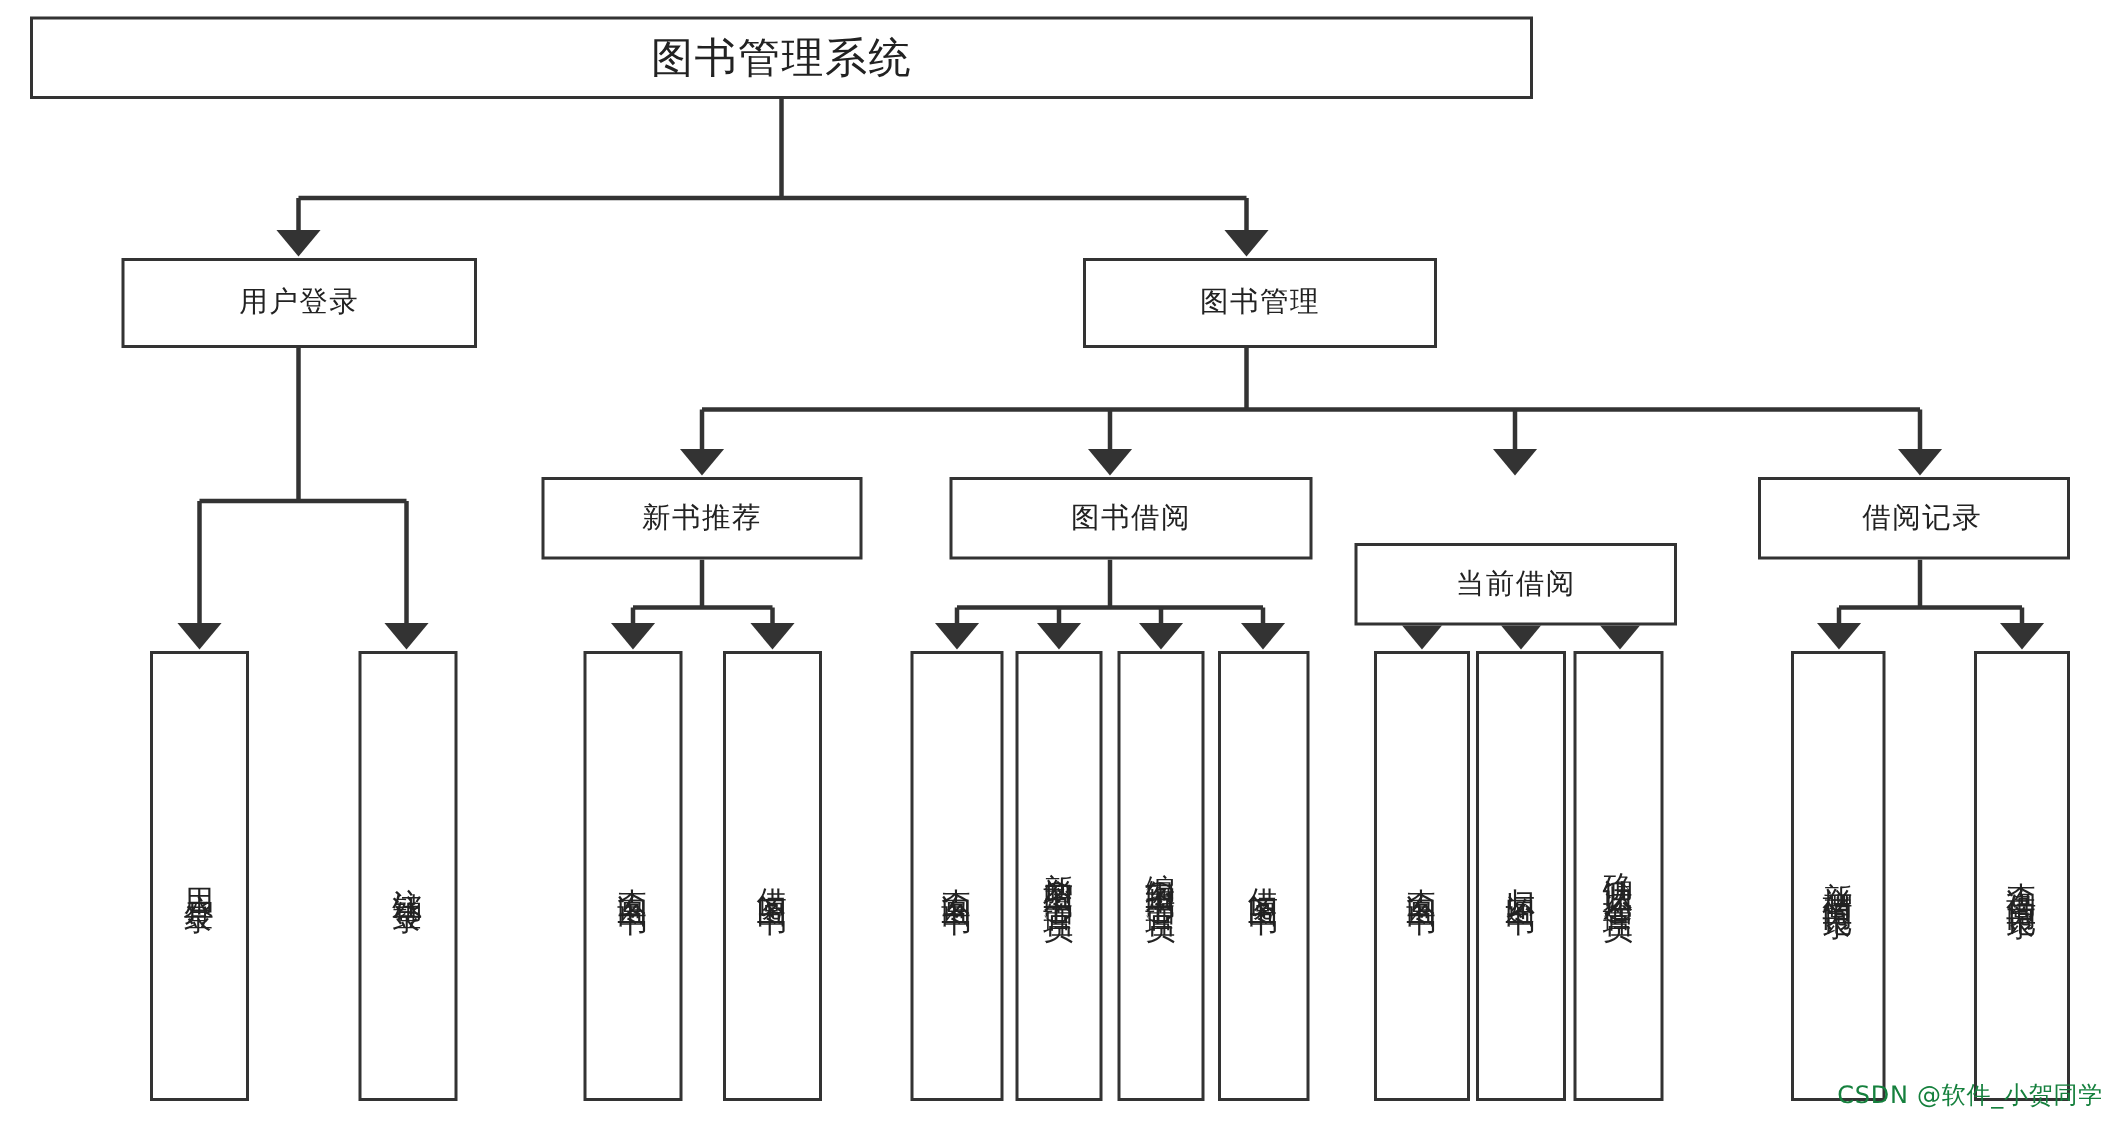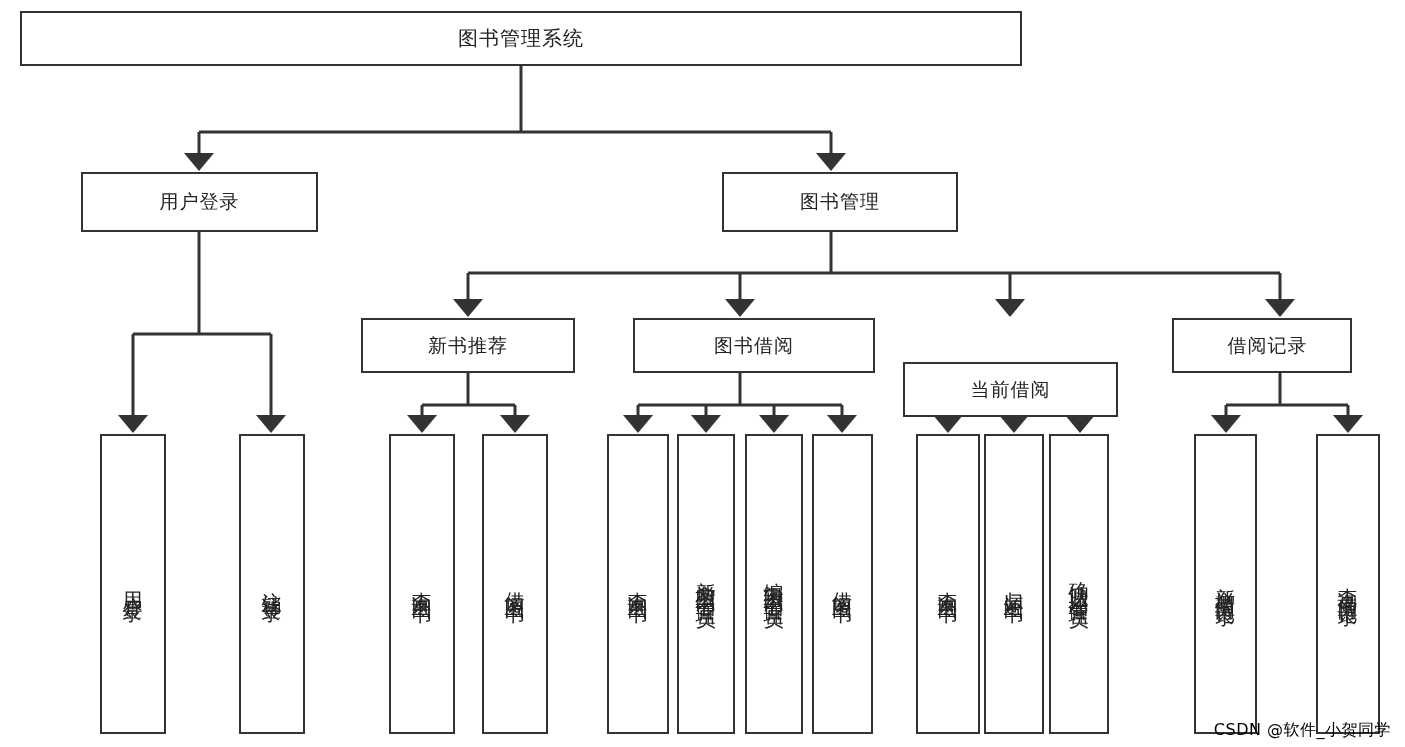--- a/index.html
+++ b/index.html
@@ -1,33 +1,33 @@
 <!DOCTYPE html>
 <html><head>
 <meta charset="utf-8">
 <style>
   html,body{margin:0;padding:0;background:#fff;}
   body{font-family:"DejaVu Sans","Liberation Sans",sans-serif;}
   #canvas{position:relative;width:1405px;height:747px;background:#ffffff;overflow:hidden;}
   .node{position:absolute;box-sizing:border-box;background:#ffffff;border:2.5px solid #333333;display:flex;align-items:center;justify-content:center;}
   .node .label{color:#222222;font-size:19px;line-height:1.05;letter-spacing:1px;white-space:nowrap;}
-  .node.root .label{font-size:20px;}
+  .node.root .label{font-size:28px;}
   .node.lvl2 .label{font-size:19px;}
   .leaf{}
   .leaf .label{
     writing-mode:vertical-rl;
     text-orientation:upright;
     font-size:20px;
     letter-spacing:4px;
     line-height:1;
     white-space:nowrap;
     color:#222222;
   }
   .edges{position:absolute;left:0;top:0;width:1405px;height:747px;pointer-events:none;}
-  .watermark{position:absolute;right:14px;bottom:6px;color:#000000;font-size:16px;letter-spacing:0.5px;white-space:nowrap;}
+  .watermark{position:absolute;right:3px;bottom:6px;color:#15803d;font-size:16px;letter-spacing:0.5px;white-space:nowrap;}
 </style>
 </head>
 <body>
 
 <div id="canvas">
 
   <svg class="edges" viewBox="0 0 1405 747" xmlns="http://www.w3.org/2000/svg">
     <defs>
       <marker id="arrow" markerWidth="10" markerHeight="10" refX="3" refY="5" orient="auto" markerUnits="strokeWidth">
         <path d="M0,0 L6,5 L0,10 z" fill="#333333"></path>
@@ -90,21 +90,21 @@
 
   <div class="node lvl2" style="left:361px;top:318px;width:214px;height:55px;justify-content:center;">
     <span class="label">新书推荐</span>
   </div>
   <div class="node lvl2" style="left:633px;top:318px;width:242px;height:55px;">
     <span class="label">图书借阅</span>
   </div>
   <div class="node lvl2" style="left:903px;top:318px;width:215px;height:55px;margin-top:44px;">
     <span class="label">当前借阅</span>
   </div>
-  <div class="node lvl2" style="left:1172px;top:318px;width:180px;height:55px;padding-left:11px;">
+  <div class="node lvl2" style="left:1172px;top:318px;width:208px;height:55px;padding-left:11px;">
     <span class="label">借阅记录</span>
   </div>
 
   <div class="node leaf" style="left:100px;top:434px;width:66px;height:300px;">
     <span class="label">用户登录</span>
   </div>
   <div class="node leaf" style="left:239px;top:434px;width:66px;height:300px;">
     <span class="label">注销登录</span>
   </div>
 

